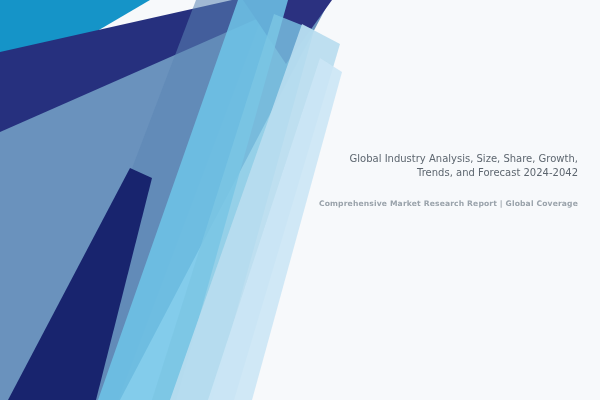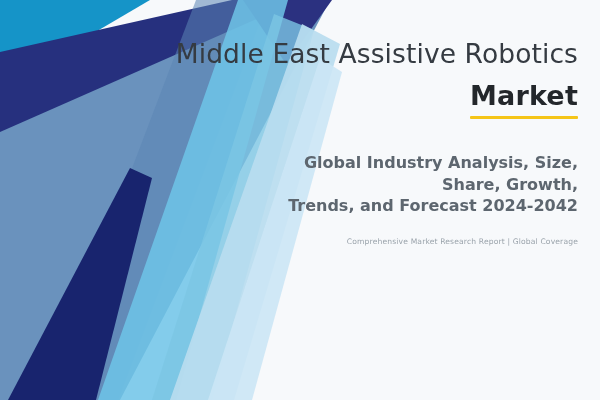--- a/index.html
+++ b/index.html
@@ -65,31 +65,31 @@
     border-radius: 1px;
   }
   .subtitle-block {
     position: absolute;
     top: 152px;
     right: 22px;
     width: 330px;
     text-align: right;
   }
   .subtitle-line {
-    font-size: 16px;
+    font-size: 10px;
     line-height: 1.35;
     color: #5d666f;
-    font-weight: 700;
+    font-weight: 400;
   }
   .tagline {
     margin-top: 20px;
     font-size: 7.6px;
     color: #9aa3ab;
     letter-spacing: 0.15px;
-    font-weight: 400;
+    font-weight: 700;
   }
 </style>
 </head>
 <body>
 
 <div id="cover">
 
   <svg id="bg-art" viewBox="0 0 600 400" preserveAspectRatio="none" aria-hidden="true">
     <rect x="0" y="0" width="600" height="400" fill="#f7f9fb"></rect>
     <polygon points="0,118 268,0 330,0 120,400 0,400" fill="#6a92bd"></polygon>
@@ -99,27 +99,20 @@
     <polygon points="243,0 332,0 286,64" fill="#2b3180"></polygon>
     <polygon points="130,168 152,178 96,400 8,400" fill="#18246e"></polygon>
     <polygon points="238,0 288,0 176,400 98,400" fill="#6ec4e8" opacity="0.85"></polygon>
     <polygon points="274,14 314,30 212,400 152,400" fill="#7cc6e4" opacity="0.8"></polygon>
     <polygon points="302,24 340,44 234,400 170,400" fill="#b9dcef" opacity="0.92"></polygon>
     <polygon points="320,58 342,72 252,400 208,400" fill="#cbe6f5" opacity="0.9"></polygon>
   </svg>
 
   <div id="content">
 
-    <div class="title-block">
-      <div class="report-title">Middle East Assistive Robotics</div>
-      <div class="market-wrap">
-        <div class="market-word">Market</div>
-        <div class="market-rule"></div>
-      </div>
-    </div>
 
     <div class="subtitle-block">
       <div class="subtitle-line">Global Industry Analysis, Size, Share, Growth,</div>
       <div class="subtitle-line">Trends, and Forecast 2024-2042</div>
       <div class="tagline">Comprehensive Market Research Report | Global Coverage</div>
     </div>
 
   </div>
 </div>
 

